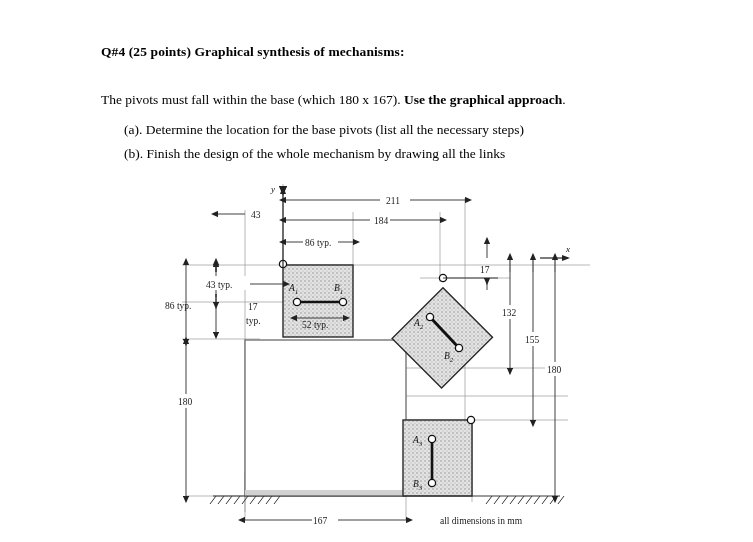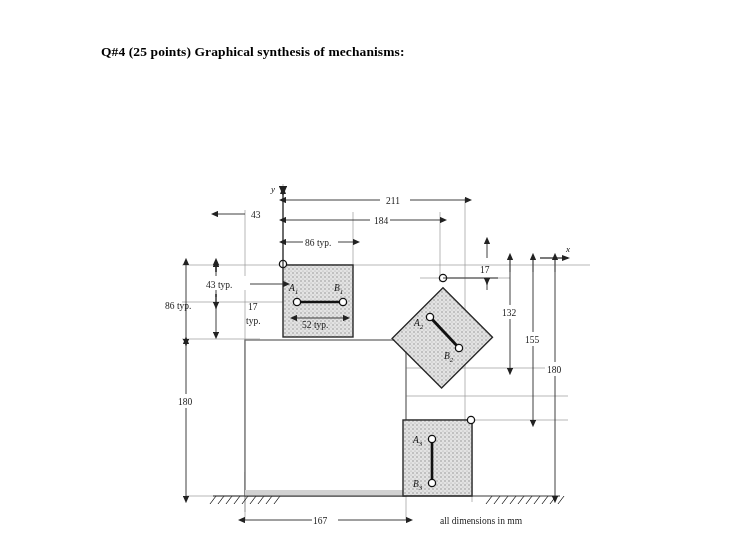--- a/index.html
+++ b/index.html
@@ -24,20 +24,23 @@
   .ptlbl{font-family:"Liberation Serif", serif;font-size:9.5px;font-style:italic;fill:#111;}
   .axlbl{font-family:"Liberation Serif", serif;font-size:9px;font-style:italic;fill:#111;}
   .note{font-family:"Liberation Serif", serif;font-size:9.5px;fill:#1a1a1a;}
 </style>
 </head>
 <body>
 
 <div id="page">
 
   <div class="qtext" id="q-title">Q#4 (25 points) Graphical synthesis of mechanisms:</div>
+  <div class="qtext" id="q-line2"><span>The pivots must fall within the base (which 180 x 167). </span><span class="bold">Use the graphical approach</span><span>.</span></div>
+  <div class="qtext" id="q-a">(a). Determine the location for the base pivots (list all the necessary steps)</div>
+  <div class="qtext" id="q-b">(b). Finish the design of the whole mechanism by drawing all the links</div>
 
   <div id="figure">
   <svg width="753" height="370" viewBox="0 0 753 370" xmlns="http://www.w3.org/2000/svg">
     <defs>
       <pattern id="hatchdots" width="4" height="4" patternUnits="userSpaceOnUse">
         <rect width="4" height="4" fill="#e3e3e3"></rect>
         <circle cx="1" cy="1" r="0.75" fill="#8e8e8e"></circle>
         <circle cx="3" cy="3" r="0.6" fill="#a8a8a8"></circle>
       </pattern>
       <pattern id="hatchdots2" width="4" height="4" patternUnits="userSpaceOnUse" patternTransform="rotate(45)">

